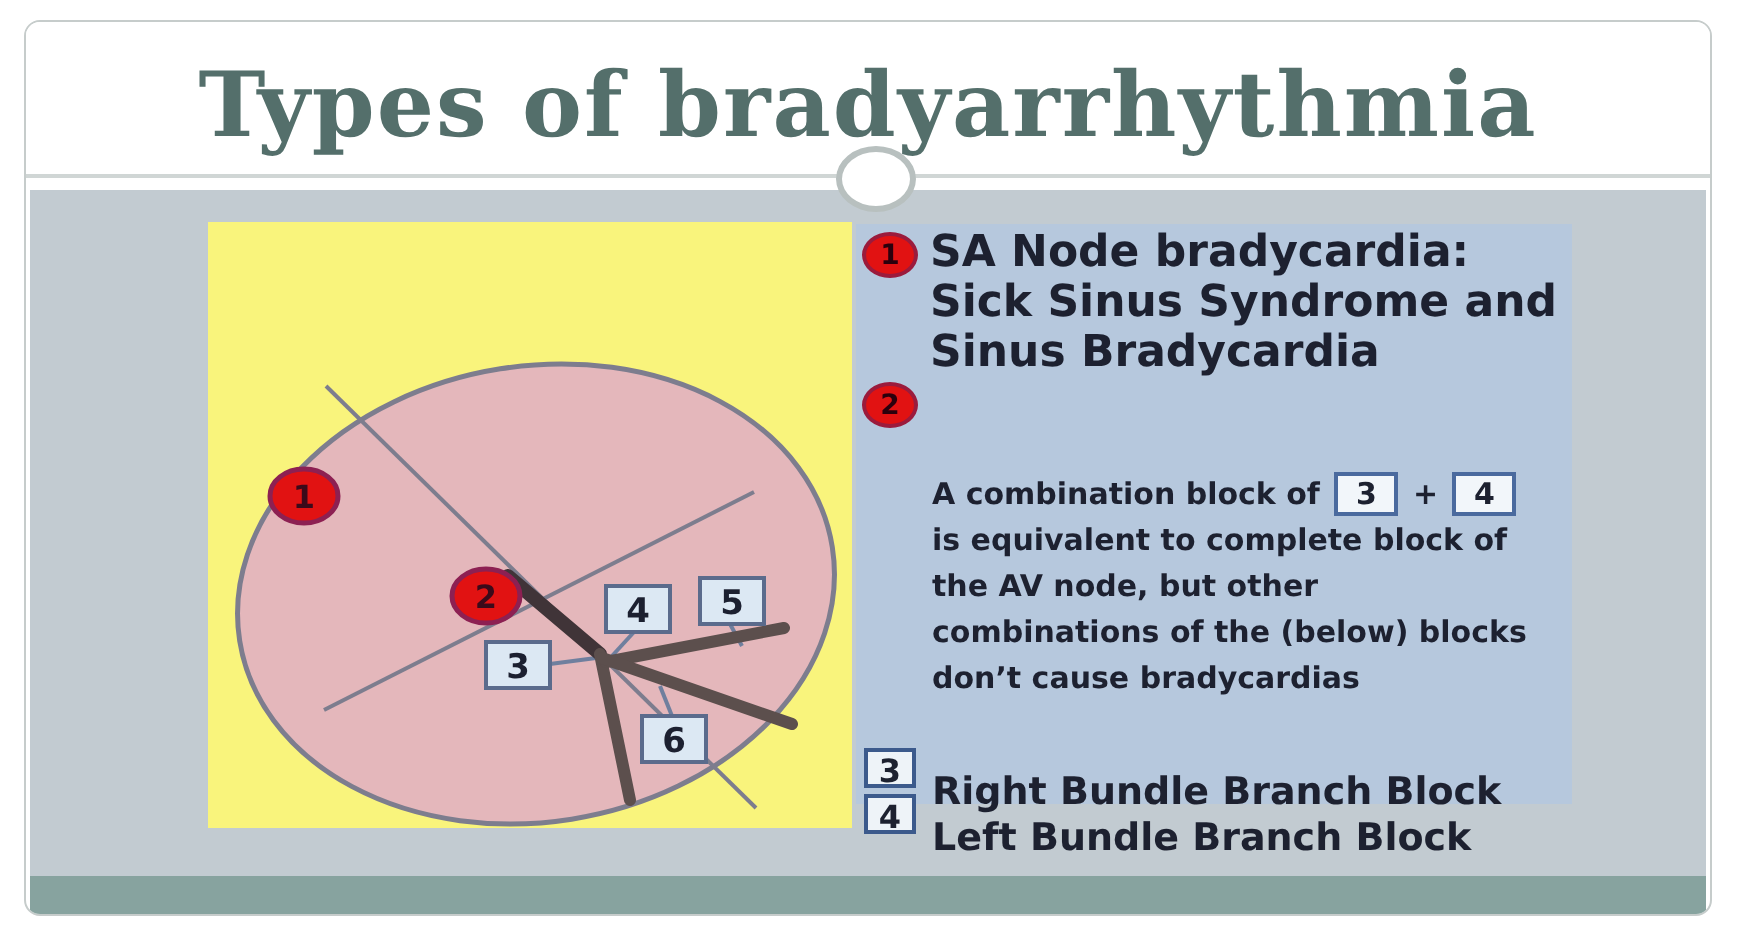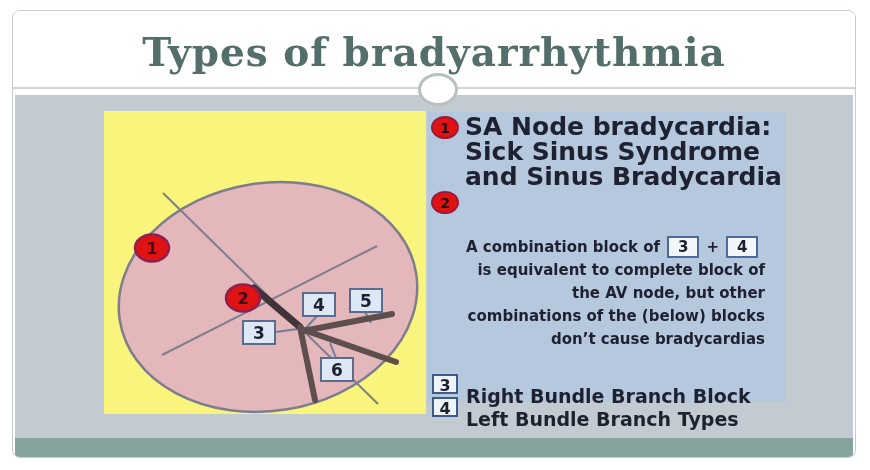--- a/index.html
+++ b/index.html
@@ -10,21 +10,21 @@
   .slide-frame{
     position:absolute;left:12px;top:10px;width:842px;height:446px;
     border:1px solid #c6cccb;border-radius:8px;background:#ffffff;overflow:hidden;
   }
   .title-area{
     position:absolute;left:0;top:0;right:0;height:76px;background:#ffffff;
     border-bottom:2px solid #d0d6d5;display:flex;align-items:center;justify-content:center;
   }
   .slide-title{
     font-family:"DejaVu Serif","Liberation Serif",serif;font-weight:600;
-    font-size:39px;color:#546f6b;letter-spacing:1px;padding-top:6px;
+    font-size:45px;color:#546f6b;letter-spacing:1px;padding-top:6px;
   }
   .ornament{
     position:absolute;left:405px;top:62px;width:34px;height:27px;background:#ffffff;
     border:3px solid #b8c0bf;border-radius:50%;z-index:3;
   }
   .body-area{
     position:absolute;left:2px;right:2px;top:84px;height:343px;background:#c2cbd1;
   }
   .footer-bar{
     position:absolute;left:2px;right:2px;top:427px;height:19px;background:#87a39f;
@@ -33,23 +33,23 @@
   .info-panel{
     position:absolute;left:413px;top:17px;width:358px;height:290px;
     background:#b6c8dd;color:#1d2130;box-sizing:border-box;padding:2px 2px 0 2px;
   }
   .panel-item{display:flex;align-items:flex-start;}
   .badge{
     flex:0 0 auto;width:28px;height:23px;margin:2px 6px 0 1px;background:#e11212;
     border:2px solid #9b1b3c;border-radius:50%;color:#2b000d;font-weight:bold;
     font-size:14px;display:flex;align-items:center;justify-content:center;box-sizing:border-box;
   }
-  .panel-item-text{font-weight:bold;font-size:25px;line-height:25px;}
+  .panel-item-text{font-weight:bold;font-size:22px;line-height:25px;}
   .note{margin:22px 19px 0 36px;font-weight:bold;font-size:15px;line-height:23px;}
-  .note-suffix{display:block;text-align:right;}
+  .note-suffix{display:block;}
   .inline-box{
     display:inline-block;background:#f2f6fa;border:2px solid #4a6a9e;min-width:20px;
     padding:0 4px;margin:0 2px;text-align:center;font-weight:bold;font-size:15px;line-height:18px;
   }
   .legend{margin-top:21px;}
   .legend-row{display:flex;align-items:center;height:23px;}
   .legend-box{
     flex:0 0 auto;width:26px;height:20px;margin:0 8px 0 2px;background:#eef3f8;
     border:2px solid #3c5a8c;color:#1d2130;font-weight:bold;font-size:16px;line-height:20px;
     text-align:center;box-sizing:border-box;
@@ -133,21 +133,21 @@
         <span class="note-suffix">is equivalent to complete block of the AV node, but other combinations of the (below) blocks don’t cause bradycardias</span>
       </div>
 
       <div class="legend">
         <div class="legend-row">
           <span class="legend-box">3</span>
           <span class="legend-label">Right Bundle Branch Block</span>
         </div>
         <div class="legend-row">
           <span class="legend-box">4</span>
-          <span class="legend-label">Left Bundle Branch Types</span>
+          <span class="legend-label">Left Bundle Branch Block</span>
         </div>
       </div>
 
     </div>
   </div>
 
   <div class="footer-bar"></div>
 </div>
 
 </body></html>

